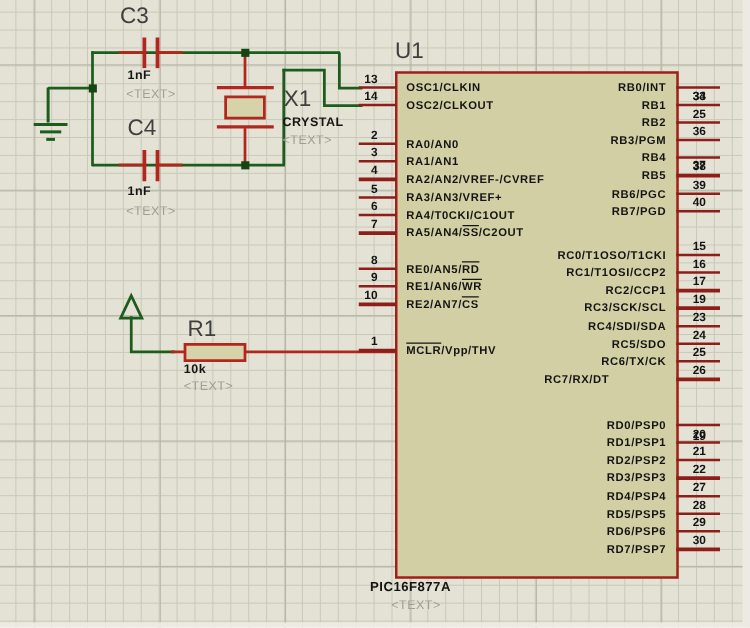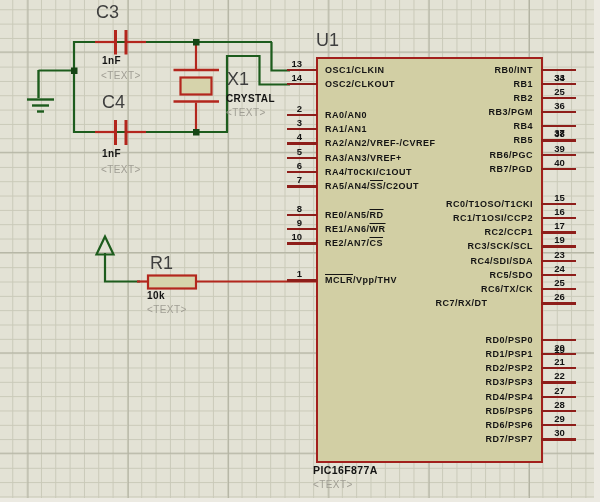--- a/index.html
+++ b/index.html
@@ -114,21 +114,21 @@
 
     <rect class="dot" x="193" y="39" width="6.5" height="6.5"></rect>
     <rect class="dot" x="71" y="67.5" width="6.5" height="6.5"></rect>
     <rect class="dot" x="193" y="129" width="6.5" height="6.5"></rect>
   </svg>
 
 
   <div id="chip-body"></div>
 
   <div class="ref" style="left:316px;top:30px;">U1</div>
-  <div class="val" style="left:313px;top:464px;font-size:10.5px;">PIC16F877A</div>
+  <div class="val" style="left:296px;top:464px;font-size:10.5px;">PIC16F877A</div>
   <div class="ph" style="left:313px;top:479px;">&lt;TEXT&gt;</div>
 
   <div class="ref" style="left:96px;top:2px;">C3</div>
   <div class="val" style="left:102px;top:55px;">1nF</div>
   <div class="ph" style="left:101px;top:70px;">&lt;TEXT&gt;</div>
 
   <div class="ref" style="left:102px;top:92px;">C4</div>
   <div class="val" style="left:102px;top:148px;">1nF</div>
   <div class="ph" style="left:101px;top:164px;">&lt;TEXT&gt;</div>
 

